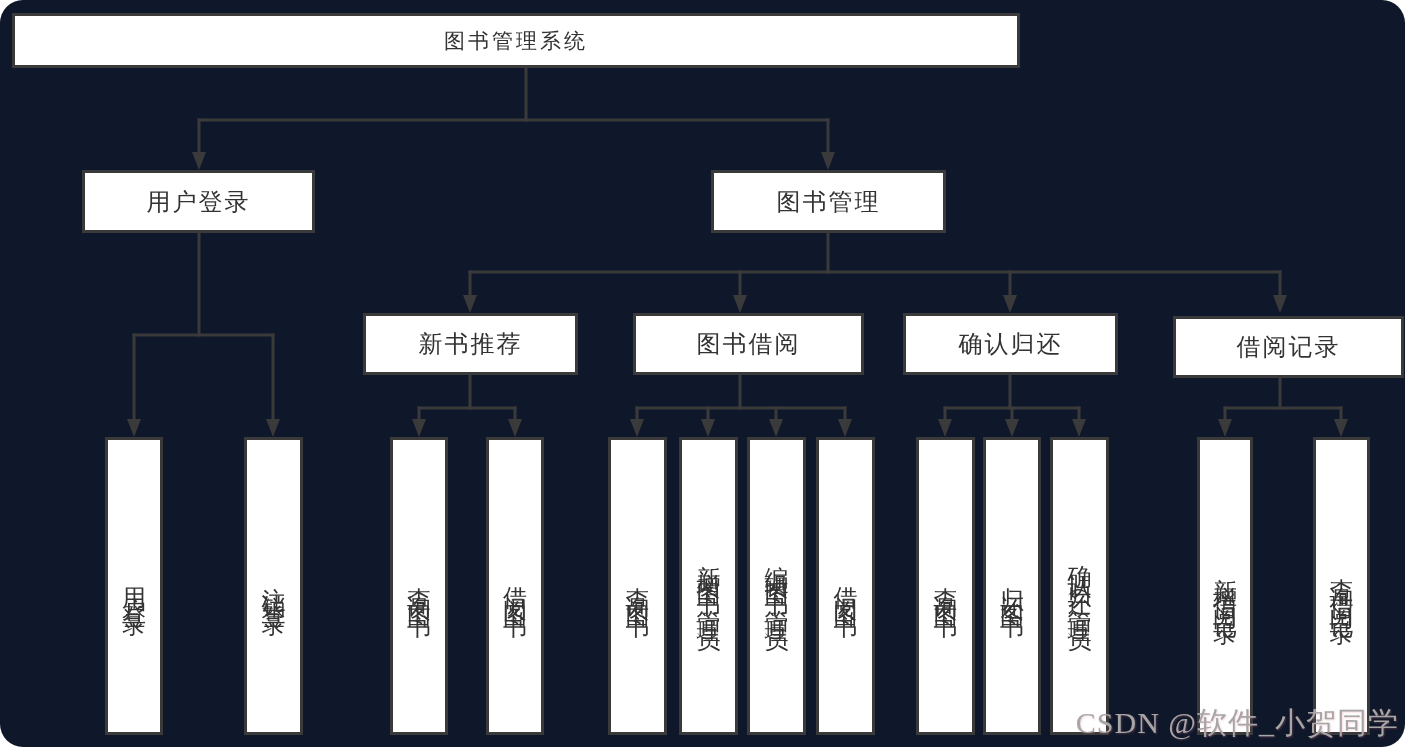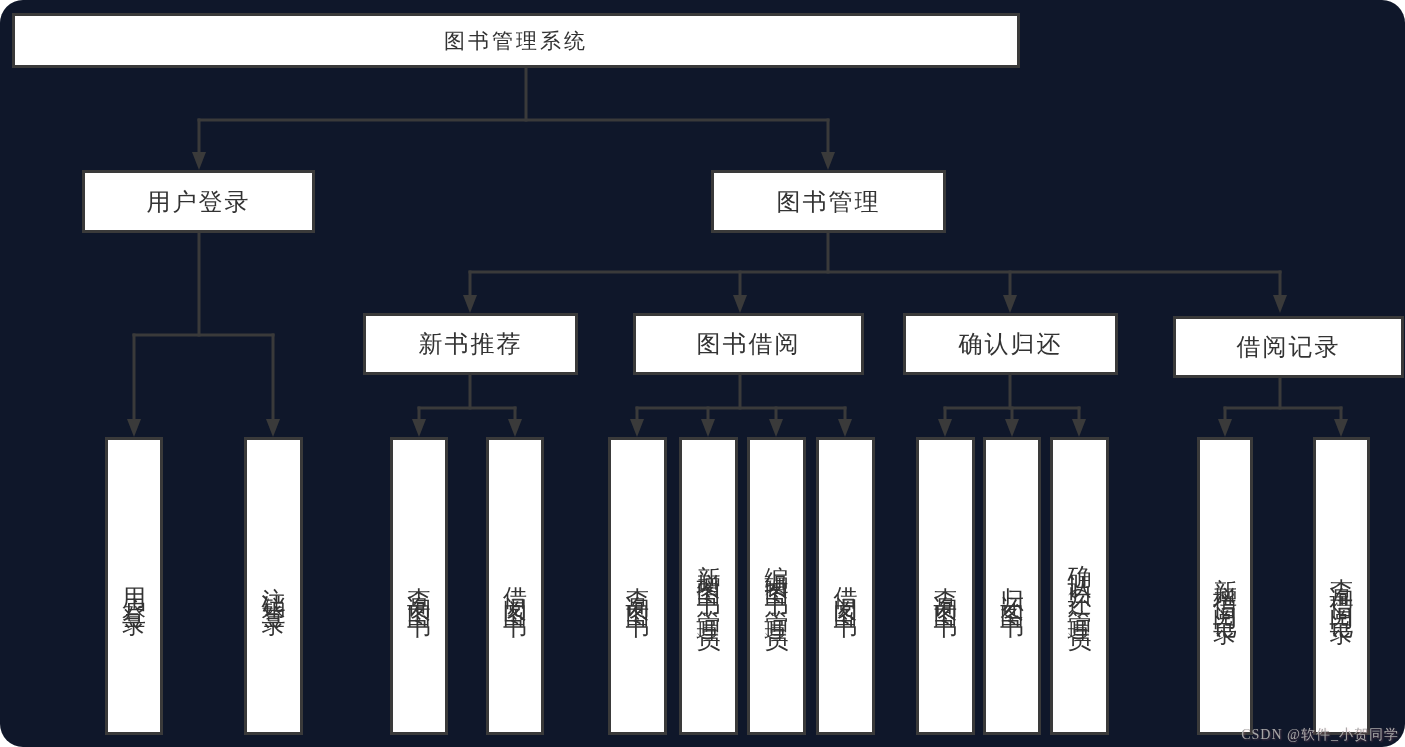--- a/index.html
+++ b/index.html
@@ -27,21 +27,21 @@
   .vbox{
     writing-mode:vertical-rl;
     text-orientation:mixed;
     letter-spacing:9px;
     white-space:normal;
     line-height:1;
   }
   .watermark{
     position:absolute;
     right:6px;bottom:3px;
-    font-size:14px;
+    font-size:30px;
     color:#a6a6a6;
     letter-spacing:1px;
     text-shadow:1px 1px 2px rgba(230,120,140,0.30);
     pointer-events:none;
   }
 </style>
 </head>
 <body>
 
 <div class="stage">

